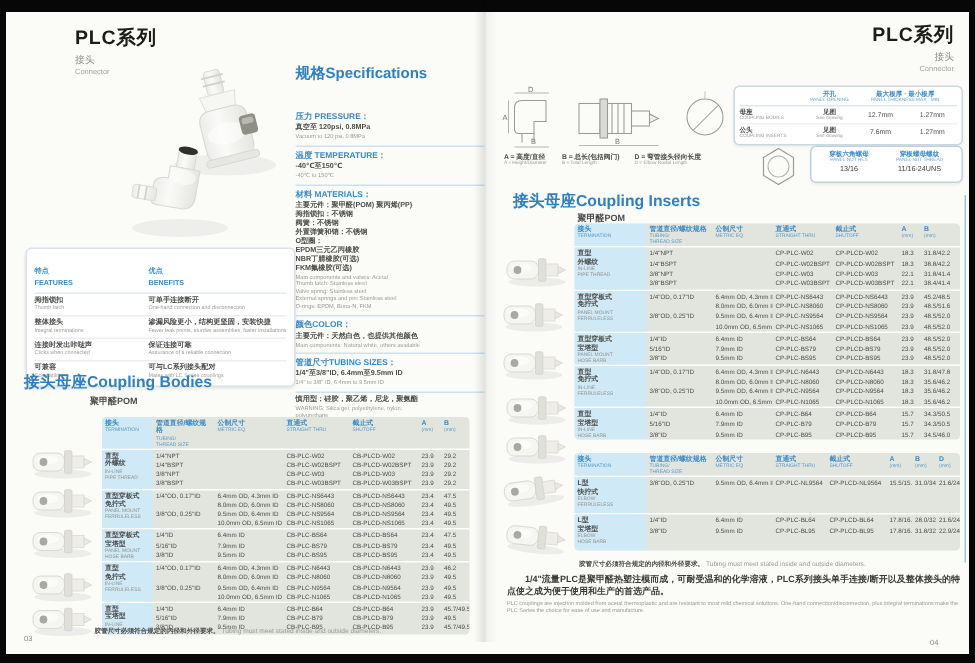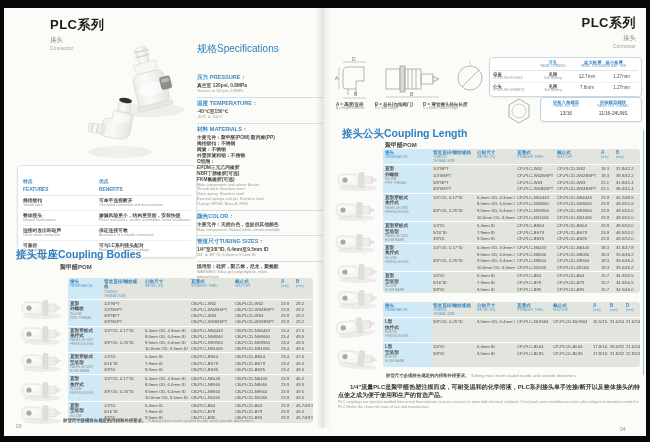--- a/index.html
+++ b/index.html
@@ -13,21 +13,21 @@
   
   .brand-title{font-size:13px;font-weight:bold;color:#1c1c1c;letter-spacing:.5px;}
   .brand-cn{font-size:6.5px;color:#8d8d8d;margin-top:2px;}
   .brand-en{font-size:5px;color:#a3a3a3;}
   .r-head{text-align:right;}
   
   .sec-title{font-size:10.5px;font-weight:bold;color:#2e80c0;}
   .material{font-size:6px;font-weight:bold;color:#4a4a48;}
   
   .specs{width:126px;}
-  .specs-title{font-size:10px;font-weight:normal;color:#2e80c0;margin-bottom:16px;}
+  .specs-title{font-size:10px;font-weight:bold;color:#2e80c0;margin-bottom:16px;}
   .spec-sec{border-bottom:1px solid #cde2f1;padding:2px 0 3px 0;}
   .spec-sec:last-child{border-bottom:none;}
   .spec-h{font-size:5.6px;font-weight:bold;color:#3b8ac6;margin-bottom:1px;}
   .spec-cn{font-size:4.8px;color:#4c4c4a;font-weight:bold;line-height:6px;}
   .spec-en{font-size:3.8px;color:#9a9a98;line-height:4.8px;}
   
   .feat{left:17px;top:165px;width:180px;background:#fff;border:1px solid #d9e2e8;border-radius:4px;
         box-shadow:0 1px 2px rgba(0,0,0,.08);padding:3px 5px 2px 5px;}
   .feat-head{display:flex;border-bottom:1px solid #e4eaee;padding-bottom:2px;}
   .feat-h{font-size:4.8px;font-weight:bold;color:#3b8ac6;line-height:5.8px;}
@@ -657,21 +657,21 @@
         <div class="p-cn">穿板螺母螺纹</div>
         <div class="p-en">PANEL NUT THREAD</div>
       </div>
     </div>
     <div class="nut-cols">
       <div class="nut-c1 nut-val">13/16</div>
       <div class="nut-c2 nut-val">11/16-24UNS</div>
     </div>
   </div>
 
-  <div class="abs sec-title" style="left:342px;top:127px;">接头公头Coupling Length</div>
+  <div class="abs sec-title" style="left:342px;top:127px;">接头母座Coupling Inserts</div>
   <div class="abs material" style="left:385px;top:141px;">聚甲醛POM</div>
 
   <div class="abs tbl tbl-inserts">
       <div class="t-head">
         <div class="cell h c-term">
           <div class="h-cn">接头</div>
           <div class="h-en">TERMINATION</div>
         </div>
         <div class="cell h c-size">
           <div class="h-cn">管道直径/螺纹规格</div>

